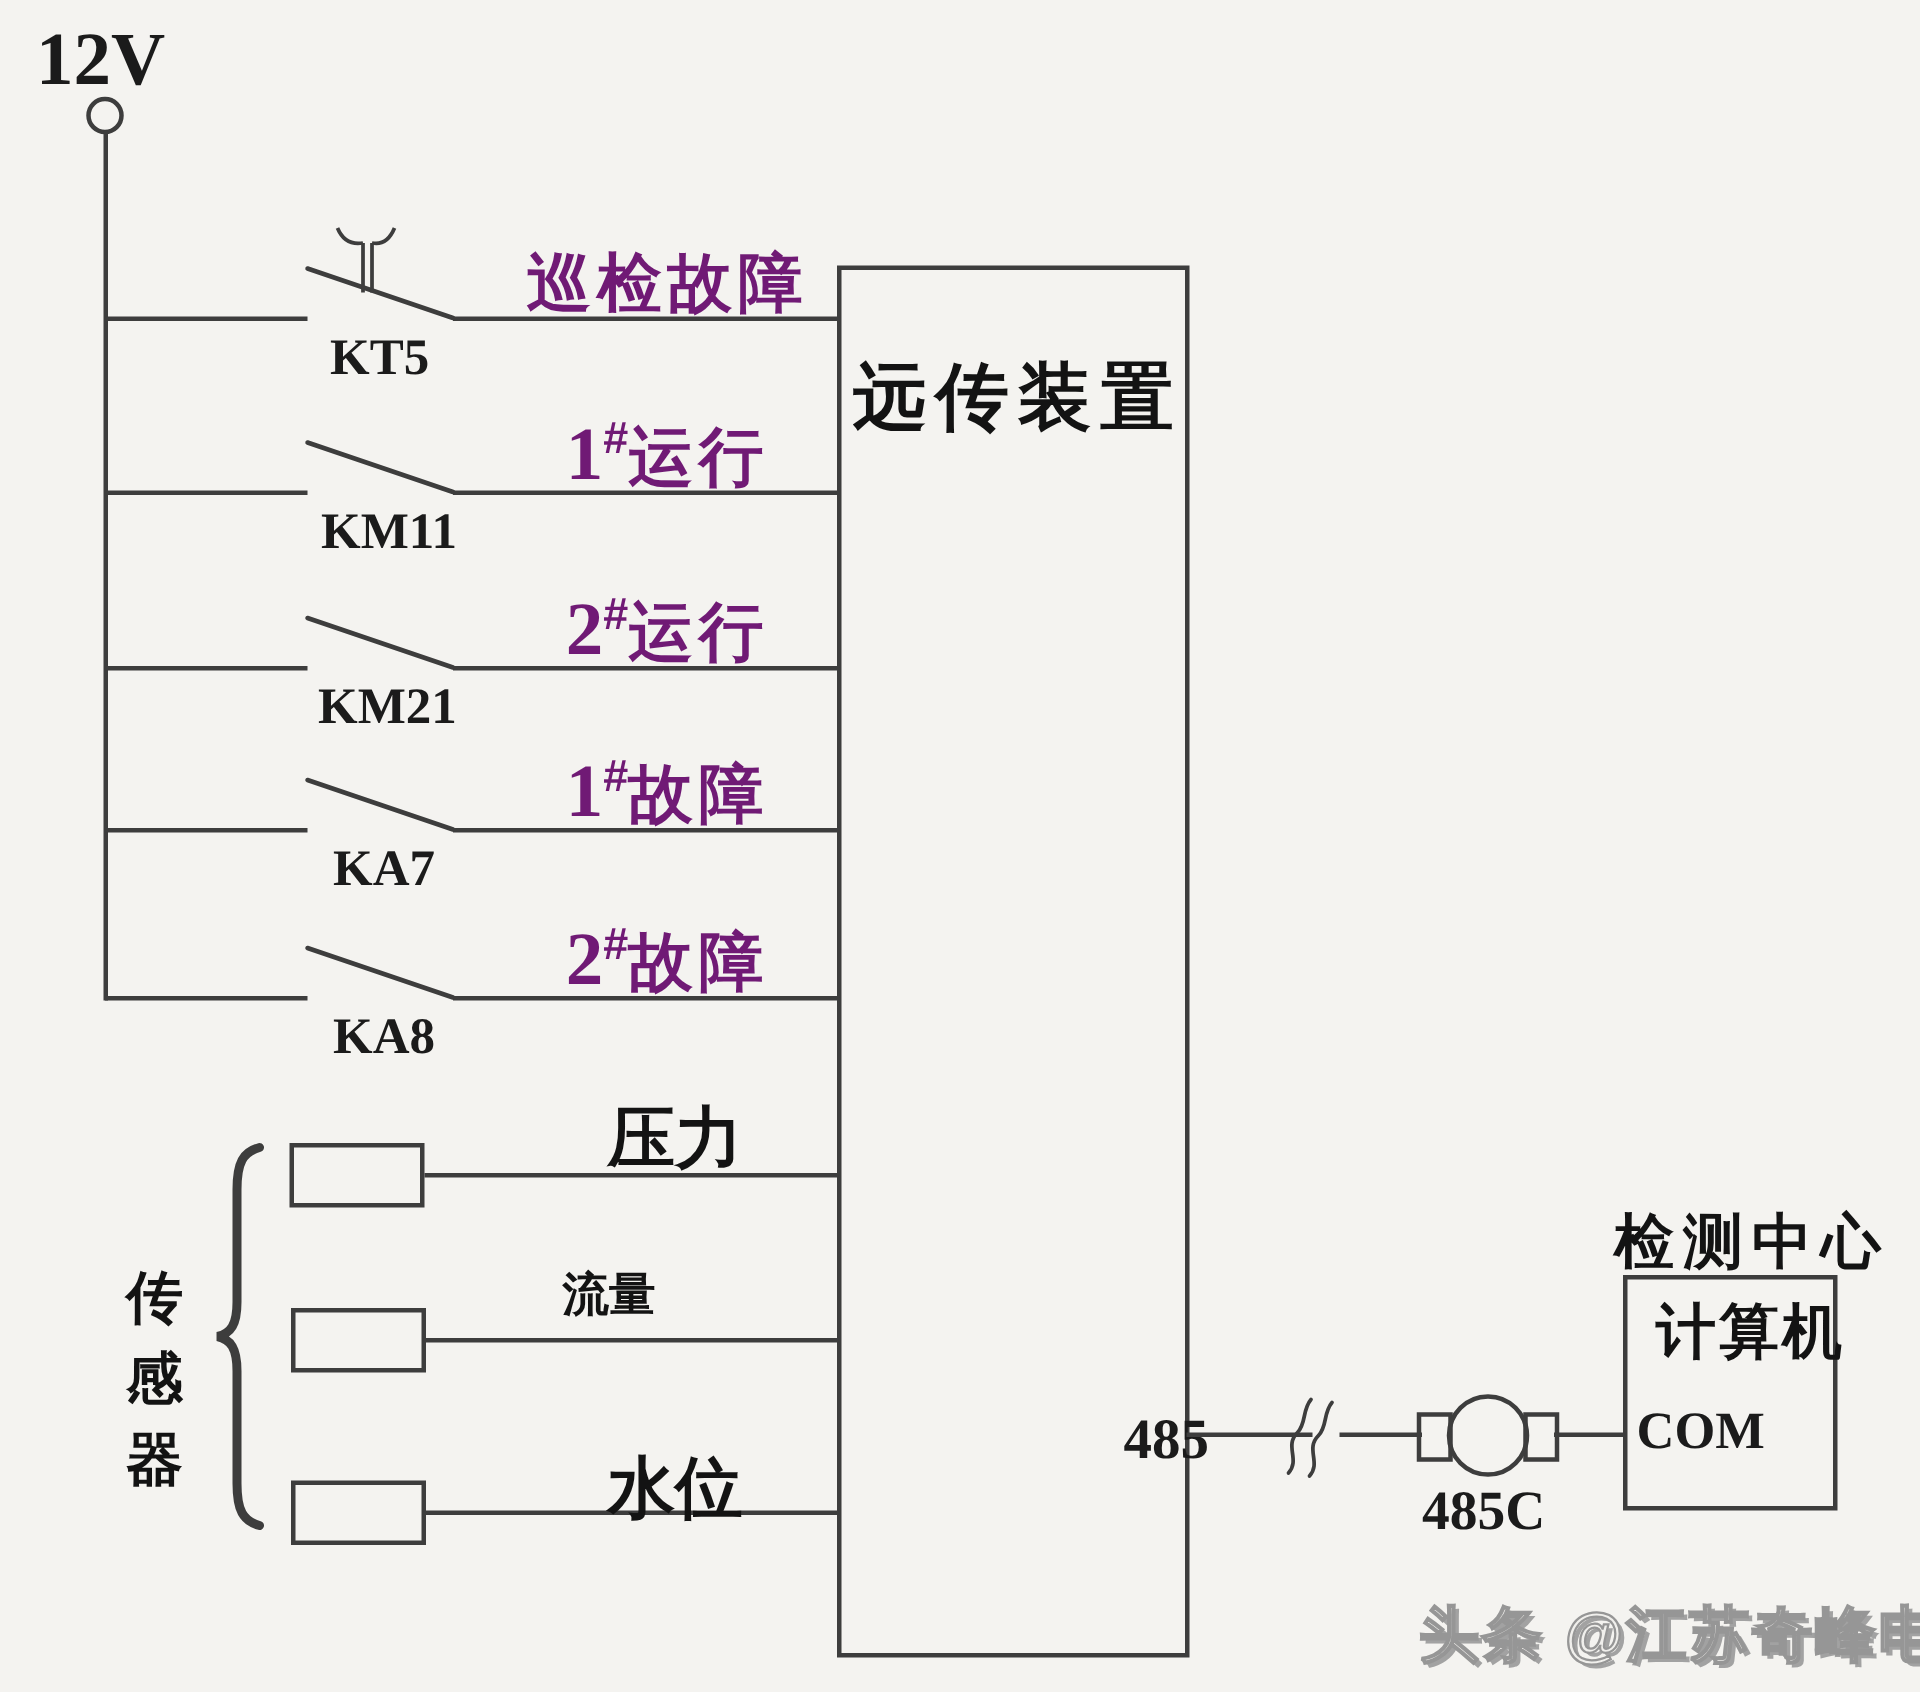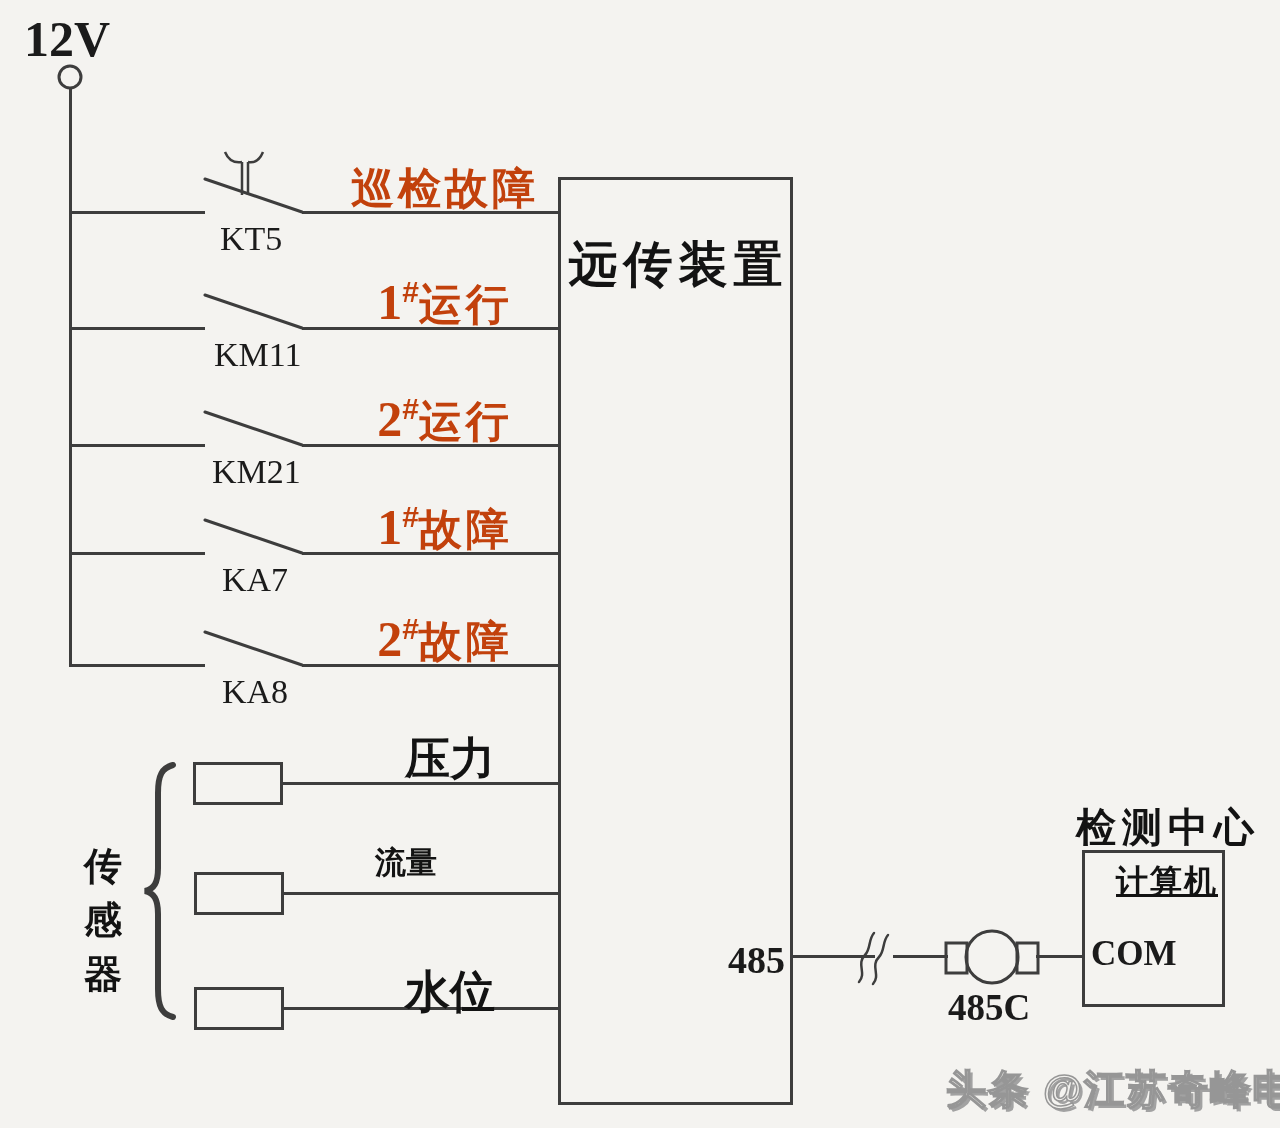--- a/index.html
+++ b/index.html
@@ -6,25 +6,25 @@
   body{
     width:1280px;height:1128px;position:relative;overflow:hidden;
     background:#f4f3f0;
     font-family:"Liberation Sans",sans-serif;
   }
   .wire{position:absolute;background:#3d3d3d;height:3px;}
   .wire.v{width:3px;}
   .box{position:absolute;border:3px solid #3d3d3d;box-sizing:border-box;background:transparent;}
   .lat{position:absolute;font-family:"Liberation Serif",serif;font-weight:bold;color:#1b1b1b;white-space:nowrap;}
   .cjk{position:absolute;font-weight:900;color:#131313;white-space:nowrap;font-family:"Liberation Sans",sans-serif;}
-  .sig{position:absolute;text-align:center;line-height:48px;white-space:nowrap;color:#c2410c;}
+  .sig{position:absolute;text-align:center;line-height:48px;white-space:nowrap;color:#701a75;}
   .sig .sig-num{font-family:"Liberation Serif",serif;font-size:50px;font-weight:bold;}
   .sig .sig-mark{font-size:30px;font-weight:bold;position:relative;top:-17px;font-family:"Liberation Sans",sans-serif;}
   .sig .sig-name{font-size:43px;font-weight:900;letter-spacing:4px;}
-  .contact-label{position:absolute;font-family:"Liberation Serif",serif;font-size:34px;font-weight:normal;color:#1b1b1b;}
+  .contact-label{position:absolute;font-family:"Liberation Serif",serif;font-size:34px;font-weight:bold;color:#1b1b1b;}
   svg{position:absolute;overflow:visible;}
   .stroke{stroke:#3d3d3d;fill:none;}
   .watermark{
     position:absolute;left:946px;top:1062px;
     font-size:40px;font-weight:bold;letter-spacing:2px;
     color:#f0efec;-webkit-text-stroke:1.5px #969696;
     text-shadow:3px 3px 0 #a2a2a2;
     white-space:nowrap;
   }
 </style>
@@ -88,21 +88,21 @@
   <line class="stroke" x1="3" y1="4" x2="100" y2="37" stroke-width="3" stroke-linecap="round"></line>
 </svg>
 <div class="wire" style="left:302px;top:664px;width:257px;"></div>
 <div class="contact-label" style="left:222px;top:673px;">KA8</div>
 <div class="sig" style="left:330px;top:615px;width:230px;">
   <span class="sig-num">2</span><span class="sig-mark">#</span><span class="sig-name">故障</span>
 </div>
 
 <div class="box" style="left:558px;top:177px;width:235px;height:928px;"></div>
 <div class="cjk" style="left:558px;top:232px;width:235px;text-align:center;font-size:49px;letter-spacing:6px;text-indent:6px;">远传装置</div>
-<div class="lat" style="left:728px;top:938px;font-size:38px;text-align:center;">485</div>
+<div class="lat" style="left:749px;top:938px;font-size:38px;text-align:center;">485</div>
 
 <div class="cjk" style="left:84px;top:839px;width:42px;font-size:38px;line-height:54px;word-break:break-all;white-space:normal;">传感器</div>
 <svg style="left:142px;top:762px;" width="36" height="258">
   <path class="stroke" stroke-width="6" stroke-linecap="round" d="M 31 3 C 20 6, 16 13, 16 31 L 16 106 C 16 121, 12 127, 3 129 C 12 131, 16 137, 16 152 L 16 227 C 16 245, 20 252, 31 255"></path>
 </svg>
 
 <div class="box" style="left:193px;top:762px;width:90px;height:43px;"></div>
 <div class="wire" style="left:283px;top:782px;width:276px;"></div>
 <div class="cjk" style="left:375px;top:729px;width:150px;text-align:center;font-size:45px;">压力</div>
 
@@ -123,16 +123,16 @@
 <svg style="left:944px;top:928px;" width="96" height="58">
   <rect class="stroke" x="2" y="15" width="21" height="30" stroke-width="3" fill="#f4f3f0"></rect>
   <rect class="stroke" x="73" y="15" width="21" height="30" stroke-width="3" fill="#f4f3f0"></rect>
   <circle class="stroke" cx="48" cy="29" r="26" stroke-width="3" fill="#f4f3f0"></circle>
 </svg>
 <div class="lat" style="left:948px;top:986px;font-size:37px;text-align:right;">485C</div>
 <div class="wire" style="left:1036px;top:955px;width:46px;"></div>
 
 <div class="cjk" style="left:1050px;top:800px;width:210px;text-align:right;font-size:40px;letter-spacing:6px;text-indent:6px;">检测中心</div>
 <div class="box" style="left:1082px;top:850px;width:143px;height:157px;"></div>
-<div class="cjk" style="left:1082px;top:860px;width:170px;text-align:center;font-size:32px;letter-spacing:2px;text-decoration:underline;">计算机</div>
+<div class="cjk" style="left:1082px;top:860px;width:170px;text-align:center;font-size:40px;letter-spacing:2px;">计算机</div>
 <div class="lat" style="left:1091px;top:934px;font-size:35px;">COM</div>
 
 <div class="watermark">头条 @江苏奇峰电气</div>
 
 </body></html>

